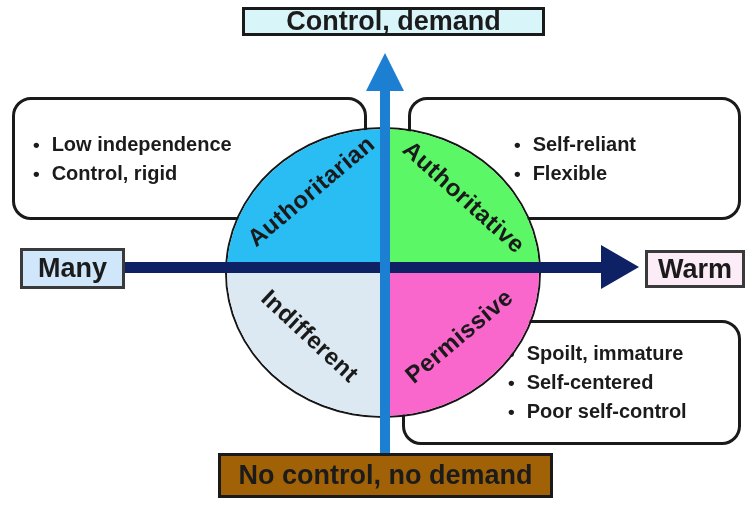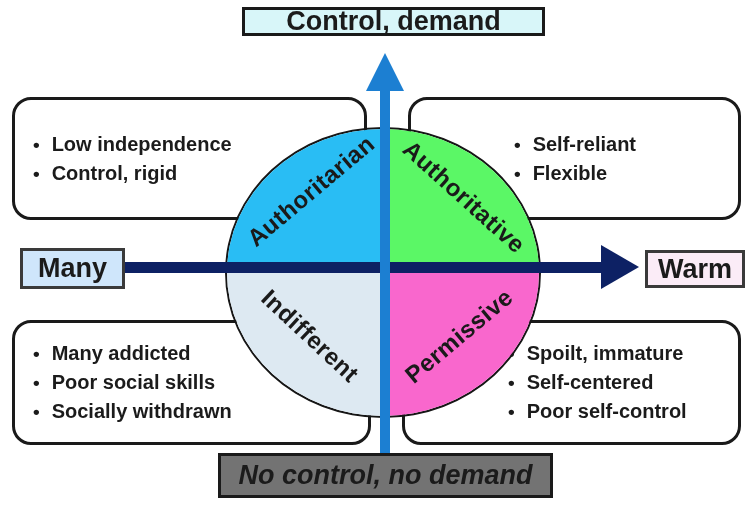--- a/index.html
+++ b/index.html
@@ -91,33 +91,20 @@
     <ul>
       <li>
           <span>Self-reliant</span>
         </li>
       <li>
           <span>Flexible</span>
         </li>
     </ul>
   </div>
 
-  <div class="note-box bl">
-    <ul>
-      <li>
-          <span>Many addicted</span>
-        </li>
-      <li>
-          <span>Poor social skills</span>
-        </li>
-      <li>
-          <span>Socially withdrawn</span>
-        </li>
-    </ul>
-  </div>
 
   <div class="note-box br">
     <ul>
       <li>
           <span>Spoilt, immature</span>
         </li>
       <li>
           <span>Self-centered</span>
         </li>
       <li>
@@ -137,17 +124,17 @@
   <div class="h-head"></div>
   <div class="v-shaft" style="background-color: rgb(28, 127, 210);"></div>
   <div class="v-head"></div>
 
   <div class="quad-label authoritarian">Authoritarian</div>
   <div class="quad-label authoritative">Authoritative</div>
   <div class="quad-label indifferent">Indifferent</div>
   <div class="quad-label permissive">Permissive</div>
 
   <div class="axis-label top" style="background-color: rgb(216, 246, 249);">Control, demand</div>
-  <div class="axis-label bottom" style="background-color: #737373; font-style: italic;">No control, no demand</div>
+  <div class="axis-label bottom" style="background-color: #a16207;">No control, no demand</div>
   <div class="axis-label cold" style="background-color: rgb(207, 230, 251);">Many</div>
   <div class="axis-label warm" style="background-color: rgb(251, 236, 247);">Warm</div>
 
 </div>
 
 </body></html>

